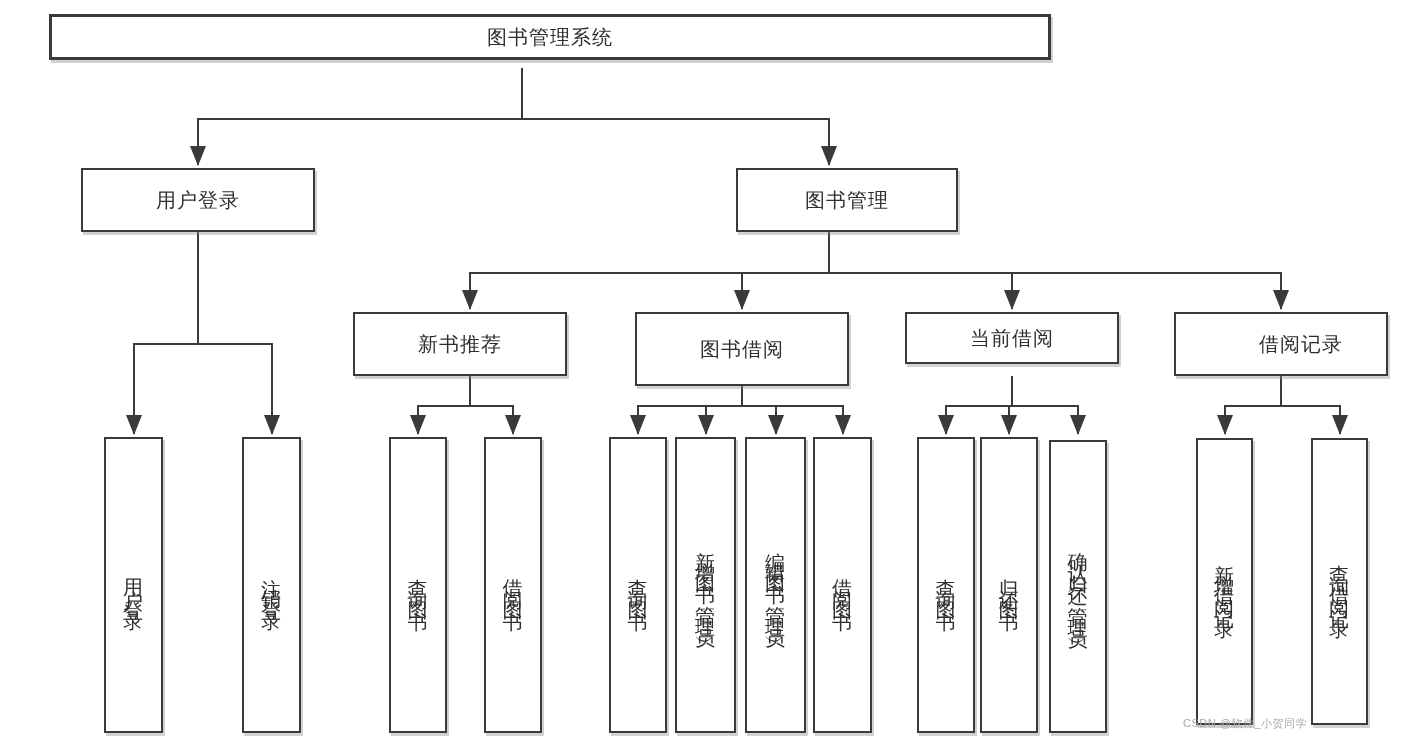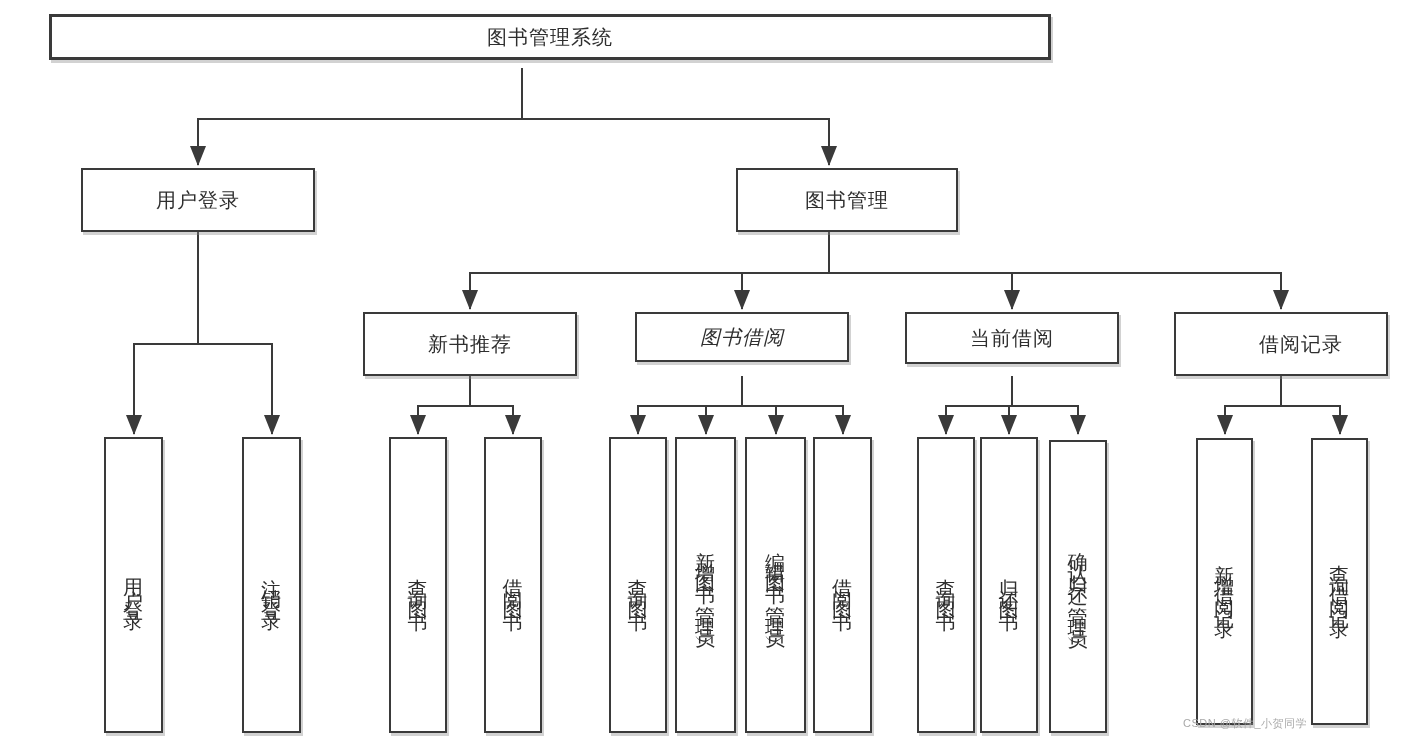--- a/index.html
+++ b/index.html
@@ -113,24 +113,24 @@
     <span class="hlabel">图书管理系统</span>
   </div>
 
   <div class="box" style="left:81px; top:168px; width:234px; height:64px;">
     <span class="hlabel">用户登录</span>
   </div>
   <div class="box" style="left:712px; top:168px; width:222px; height:64px;margin-left:24px;">
     <span class="hlabel">图书管理</span>
   </div>
 
-  <div class="box" style="left:363px; top:312px; width:214px; height:64px;">
+  <div class="box" style="left:353px; top:312px; width:214px; height:64px;">
     <span class="hlabel">新书推荐</span>
   </div>
-  <div class="box" style="left:635px; top:312px; width:214px; height:50px;font-style:italic;">
+  <div class="box" style="left:635px; top:312px; width:214px; height:74px;">
     <span class="hlabel">图书借阅</span>
   </div>
   <div class="box" style="left:905px; top:312px; width:214px; height:52px;">
     <span class="hlabel">当前借阅</span>
   </div>
   <div class="box" style="left:1174px; top:312px; width:214px; height:64px;padding-left:40px;">
     <span class="hlabel">借阅记录</span>
   </div>
 
   <div class="box" style="left:104px; top:437px; width:59px; height:296px;">

